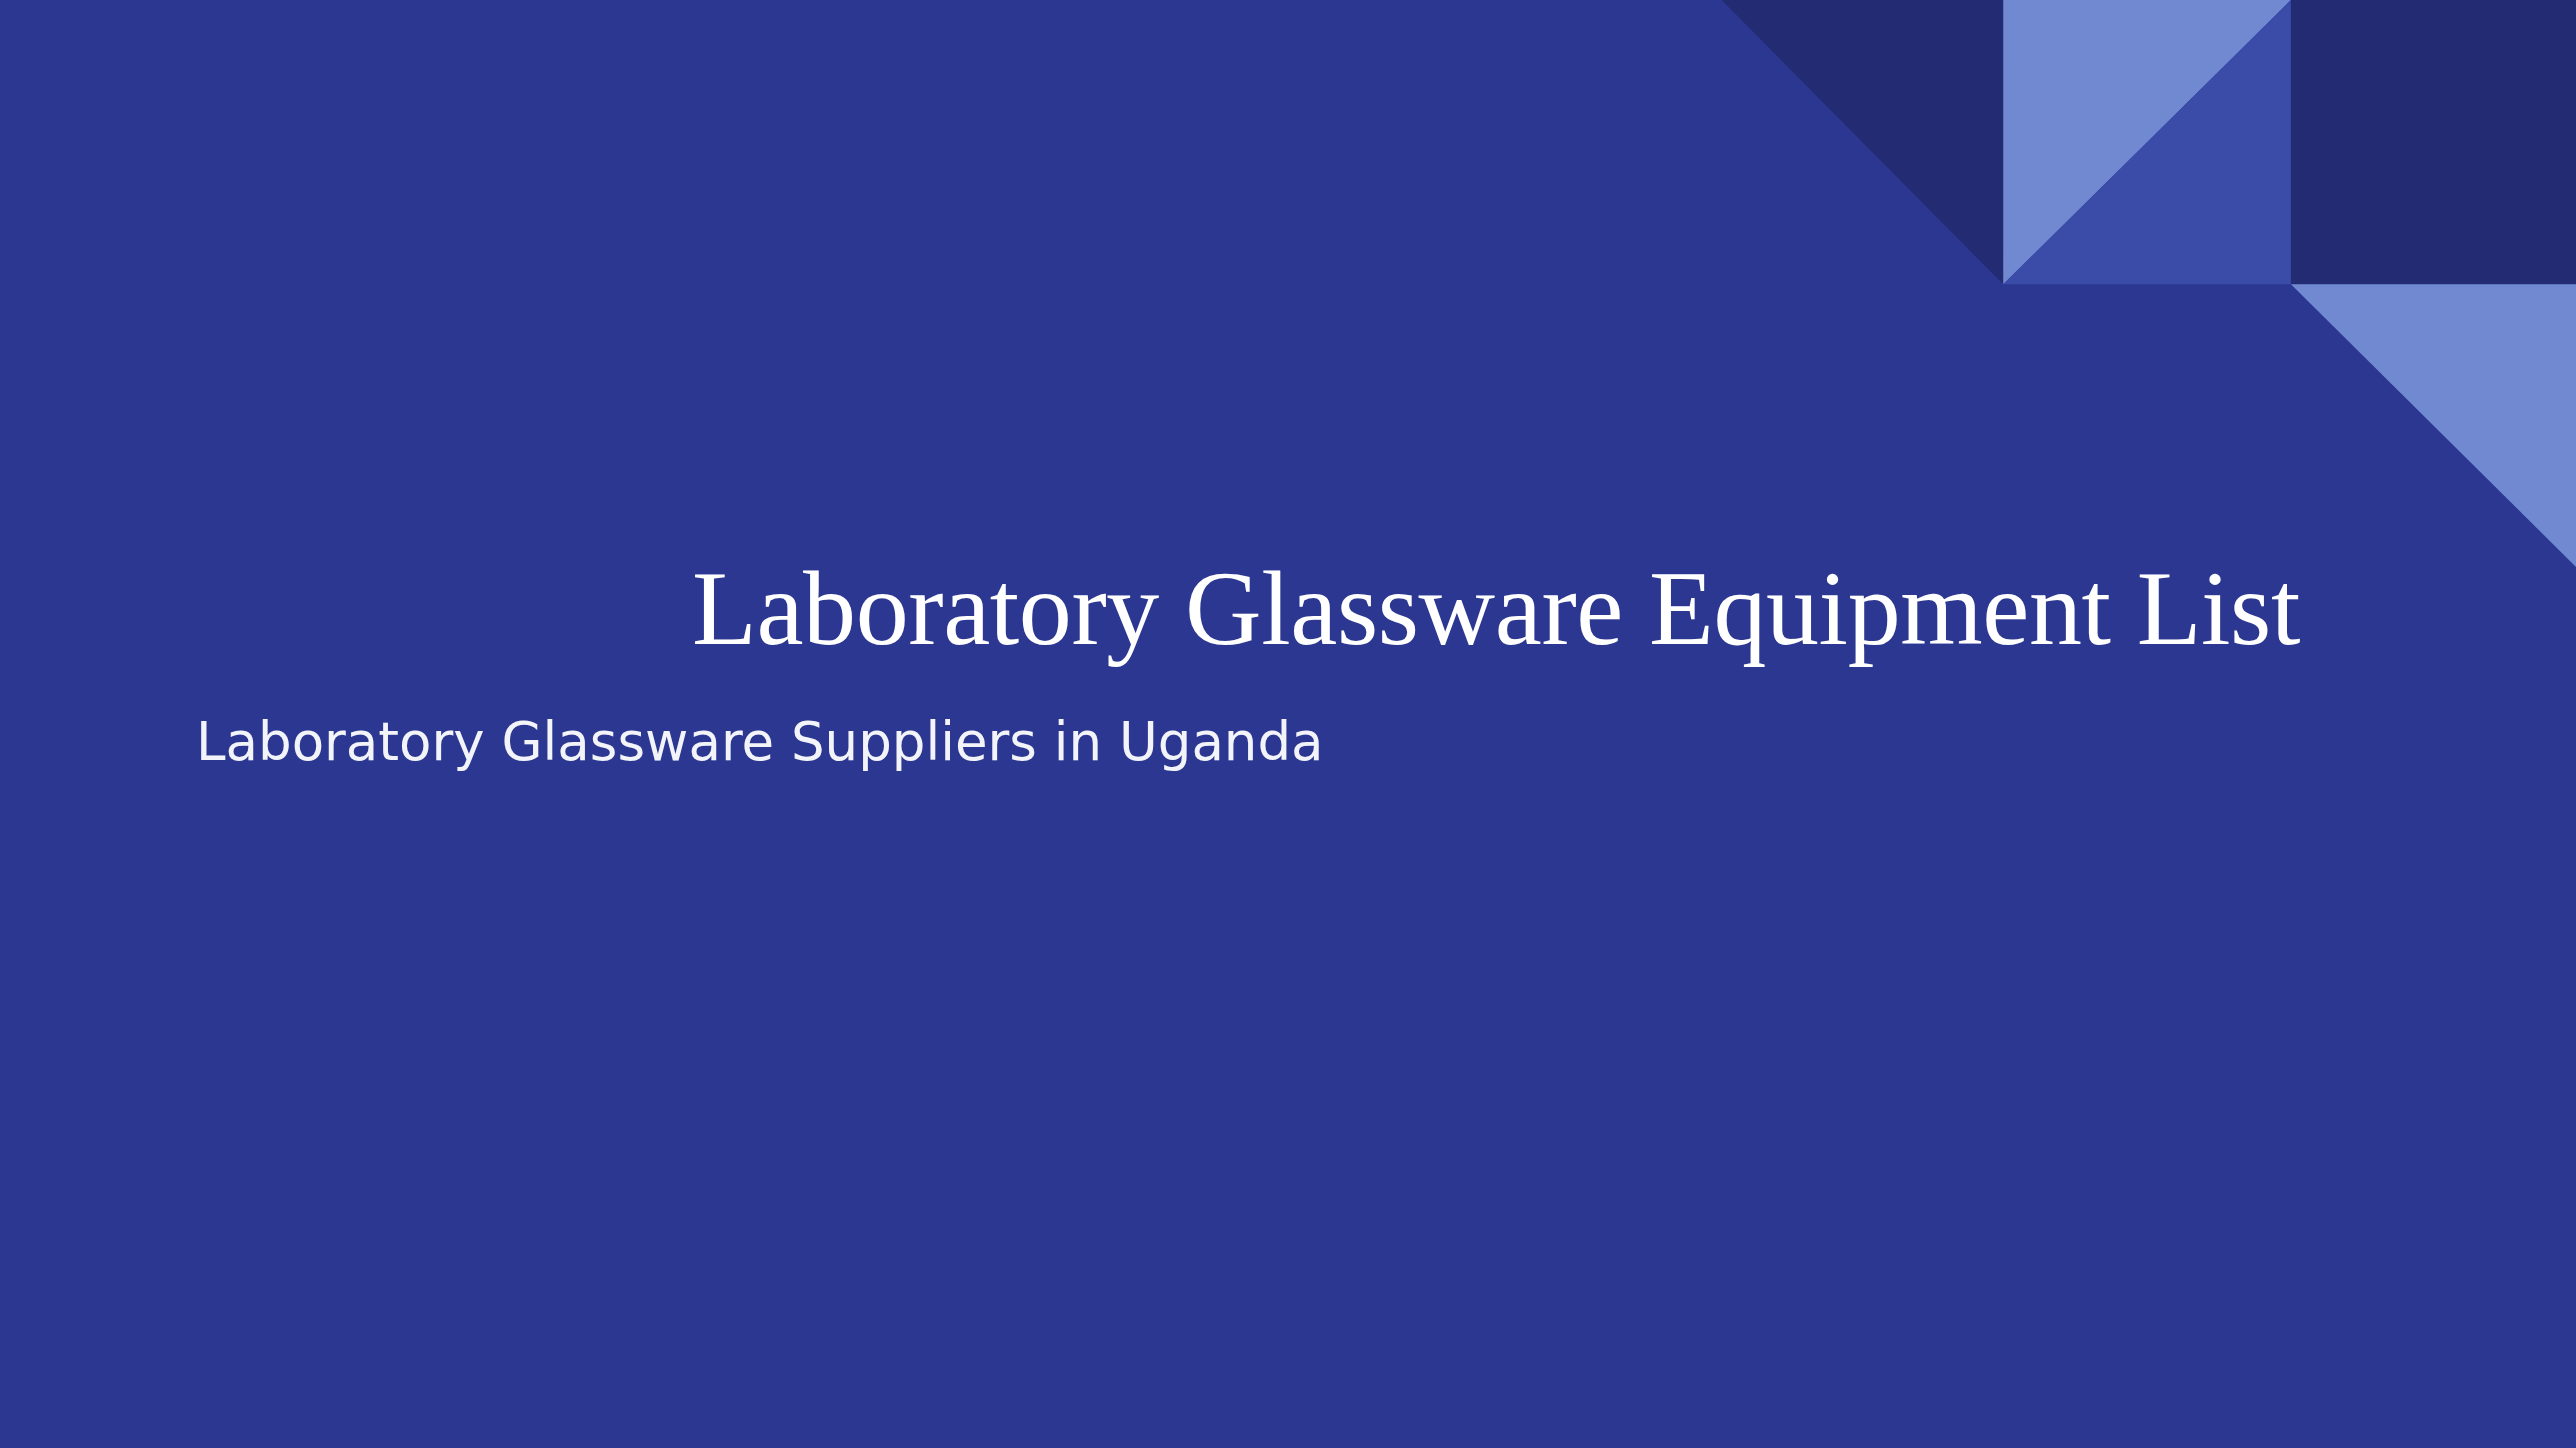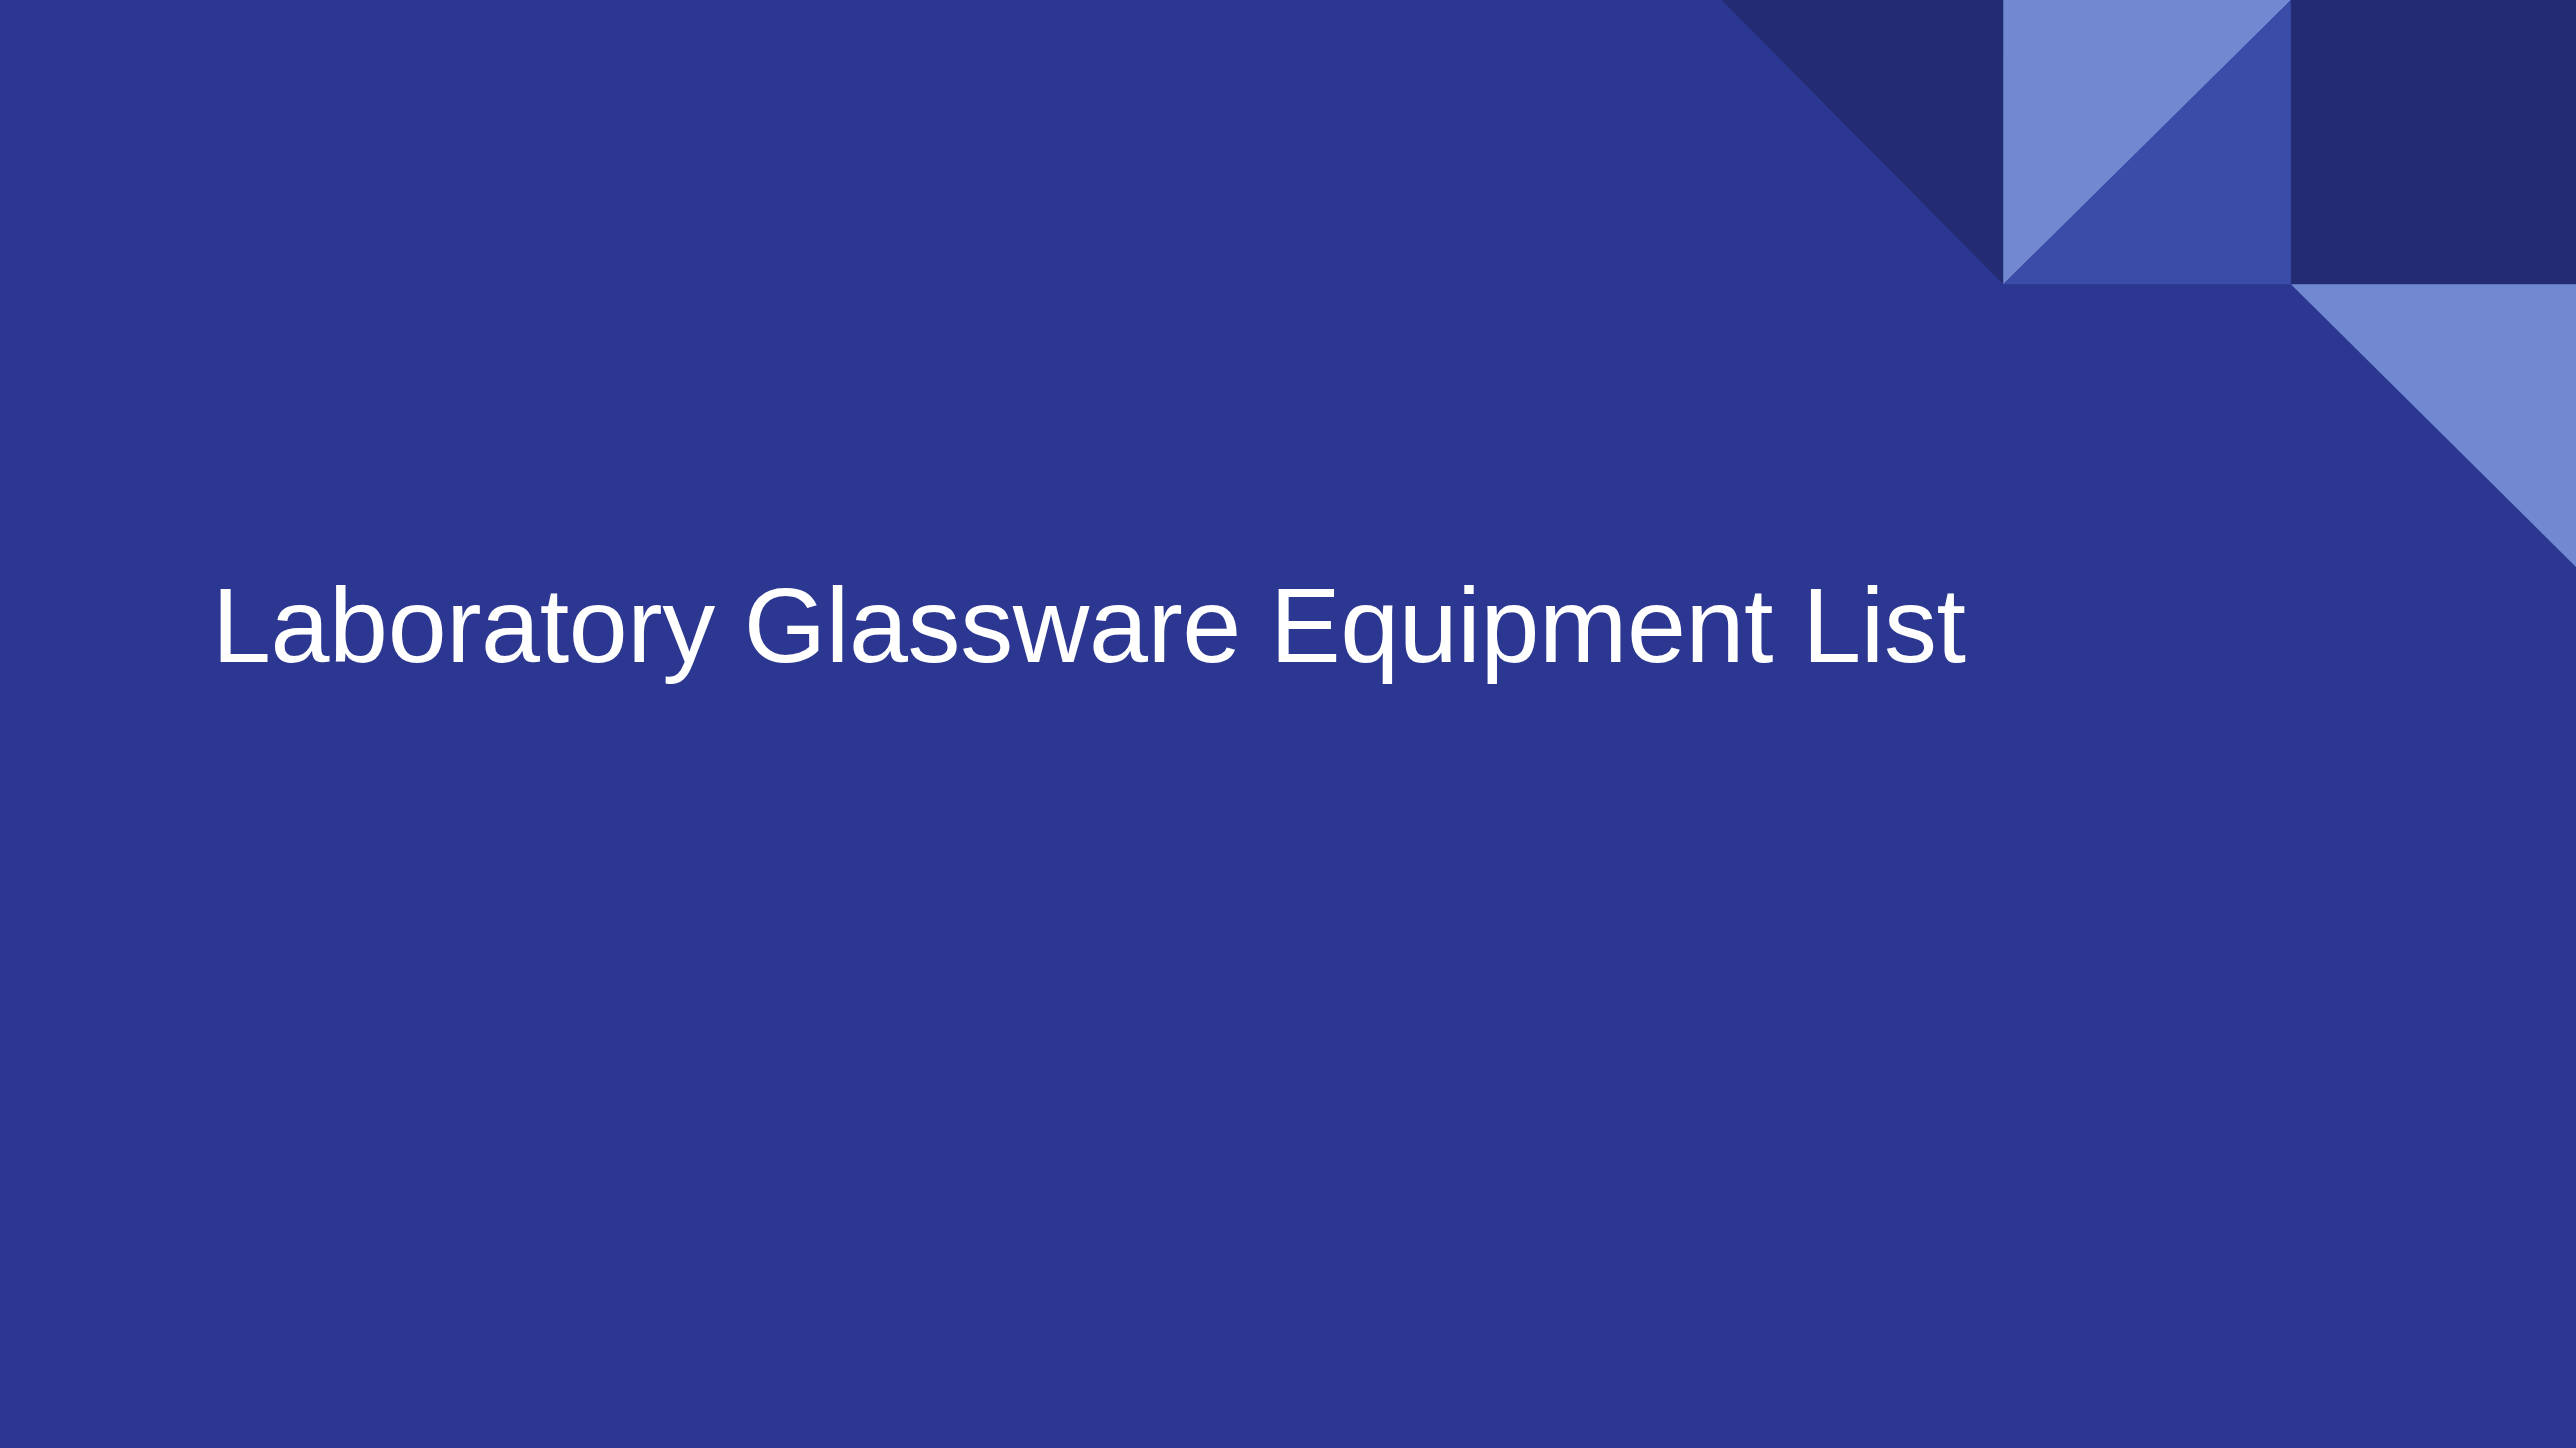--- a/index.html
+++ b/index.html
@@ -28,28 +28,29 @@
   }
 
   
   .text-block {
     position: absolute;
     left: 196px;
     top: 550px;
     width: 2104px;
   }
   .slide-title {
-    margin: 16px;
-    font-family: Liberation Sans, sans-serif;
+    margin: 0;
+    font-family: Liberation Serif, serif;
     font-weight: 400;
     font-size: 106px;
     line-height: 1.12;
     letter-spacing: -0.4px;
     color: #FFFFFF;
     white-space: nowrap;
+    text-align: right;
   }
   .slide-subtitle {
     margin: 0;
     padding-top: 41px;
     font-family: "DejaVu Sans", "Liberation Sans", sans-serif;
     font-weight: 400;
     font-size: 53px;
     line-height: 1.2;
     color: #F2F4FA;
     white-space: nowrap;
@@ -68,16 +69,17 @@
 
     <polygon points="2668,0 2668,331 2333,331" fill="#3B4BA8"></polygon>
 
     <polygon points="2668,0 3000,0 3000,331 2668,331" fill="#232C72"></polygon>
 
     <polygon points="2668,331 3000,331 3000,660" fill="#7089D1"></polygon>
   </svg>
 
   <div class="text-block">
     <h1 class="slide-title">Laboratory Glassware Equipment List</h1>
+    <p class="slide-subtitle">Laboratory Glassware Suppliers in Uganda</p>
   </div>
 
 </div>
 
 
 </body></html>

